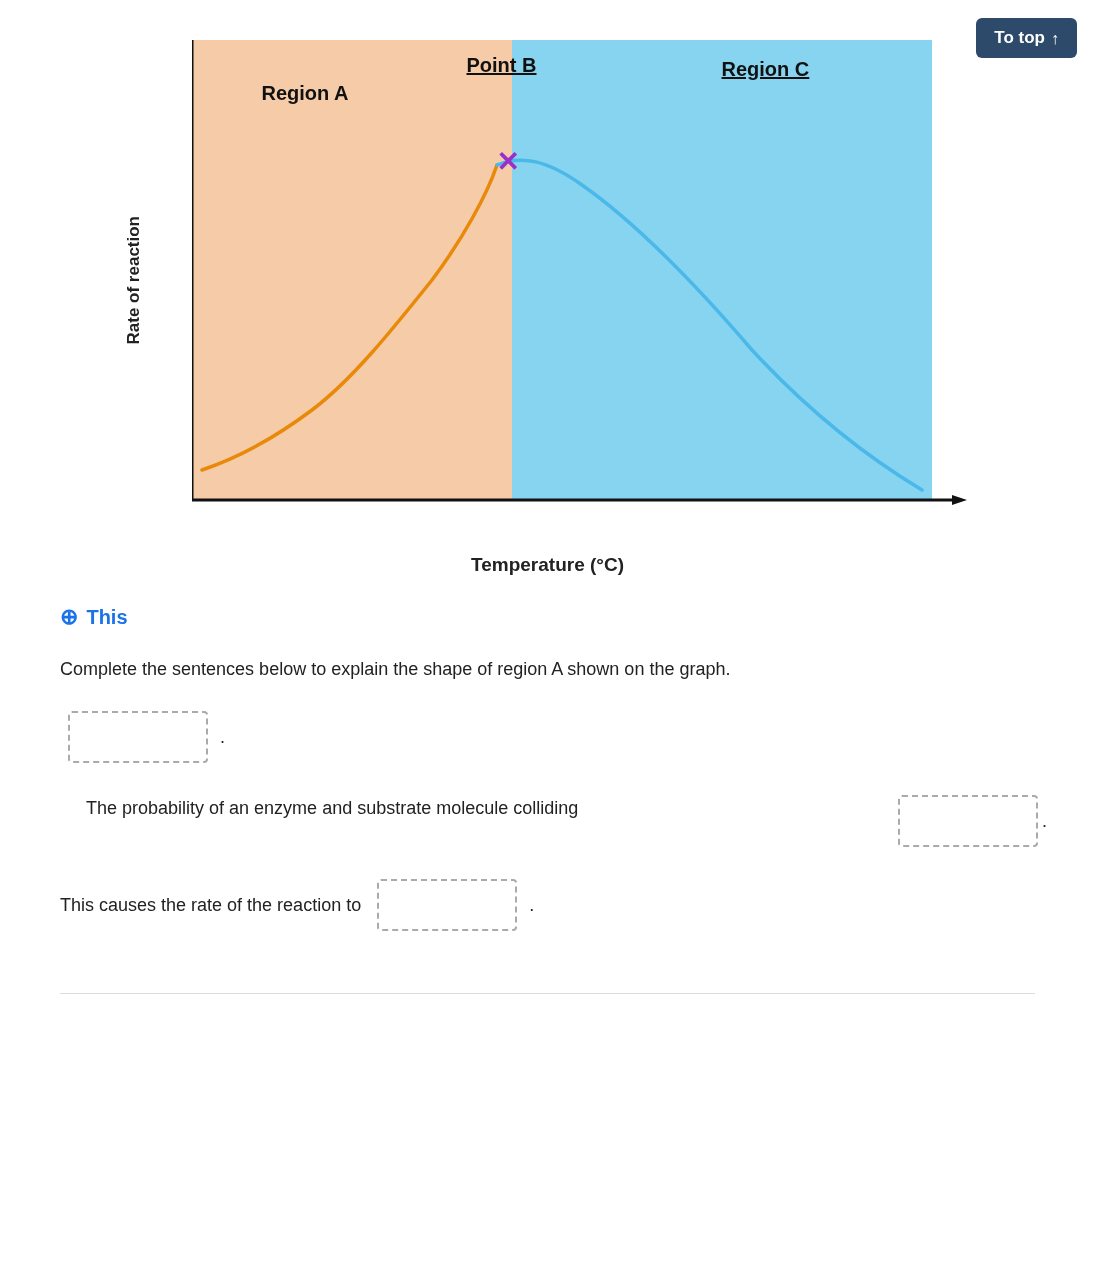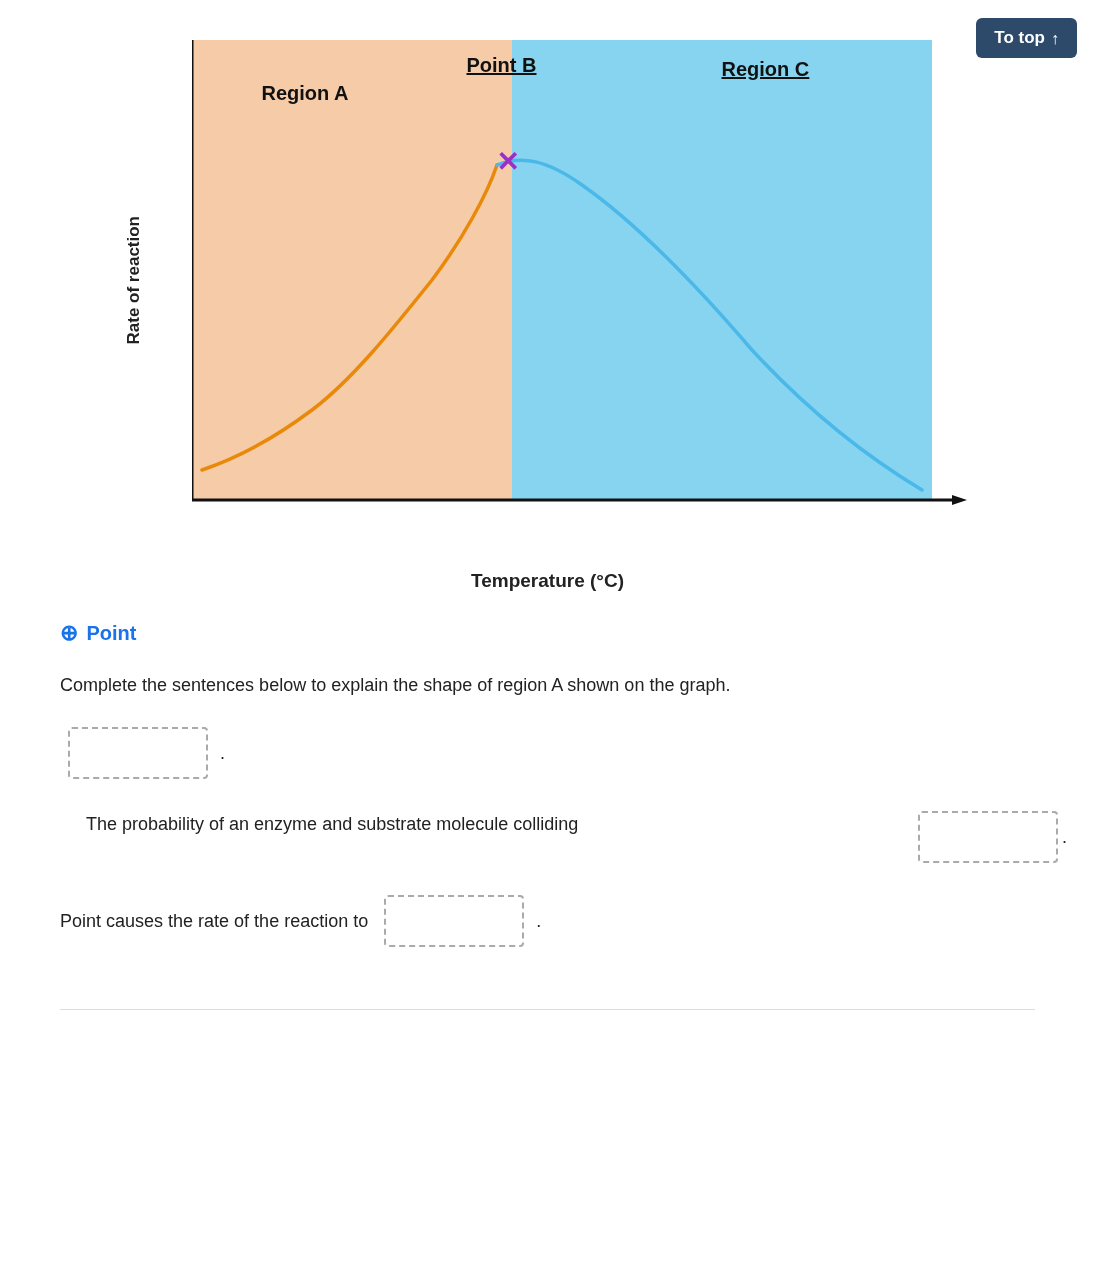--- a/index.html
+++ b/index.html
@@ -111,21 +111,21 @@
       font-size: 28px;
       color: #9b2fc9;
       font-weight: bold;
       line-height: 1;
     }
 
     
     .x-axis-label {
       font-size: 19px;
       font-weight: bold;
-      margin-top: 20px;
+      margin-top: 4px;
       text-align: center;
     }
 
     
     .zoom-section {
       display: flex;
       align-items: center;
       gap: 8px;
       padding: 18px 60px 4px 60px;
       color: #1a73e8;
@@ -133,21 +133,21 @@
       font-size: 20px;
       font-weight: bold;
     }
     .zoom-icon {
       font-size: 22px;
       color: #1a73e8;
     }
 
     
     .content-section {
-      padding: 22px 28px 20px 60px;
+      padding: 22px 48px 20px 60px;
     }
     .intro-text {
       font-size: 18px;
       line-height: 1.5;
       margin-bottom: 28px;
       max-width: 920px;
     }
 
     .sentence-row {
       display: flex;
@@ -248,21 +248,21 @@
         </svg>
       </div>
     </div>
 
     <div class="x-axis-label">Temperature  (°C)</div>
   </div>
 </div>
 
 <div class="zoom-section">
   <span class="zoom-icon">⊕</span>
-  <span>Point</span>
+  <span>This</span>
 </div>
 
 <div class="content-section">
 
   <p class="intro-text">Complete the sentences below to explain the shape of region A shown on the graph.</p>
 
   <div class="sentence-row">
     <div class="answer-box"></div>
     <span class="period">.</span>
   </div>
@@ -271,20 +271,20 @@
     <div style="display:flex; align-items:flex-start; width:100%;">
       <div class="sentence-text-block" style="font-size:18px; line-height:1.5;">The probability of an enzyme and substrate molecule colliding</div>
       <div style="display:flex; align-items:center; margin-left:auto;">
         <div class="answer-box"></div>
         <span class="period">.</span>
       </div>
     </div>
   </div>
 
   <div class="sentence-row">
-    <span class="sentence-text">Point causes the rate of the reaction to</span>
+    <span class="sentence-text">This causes the rate of the reaction to</span>
     <div class="answer-box"></div>
     <span class="period">.</span>
   </div>
 
 </div>
 
 <hr class="bottom-divider">
 
 </body></html>

